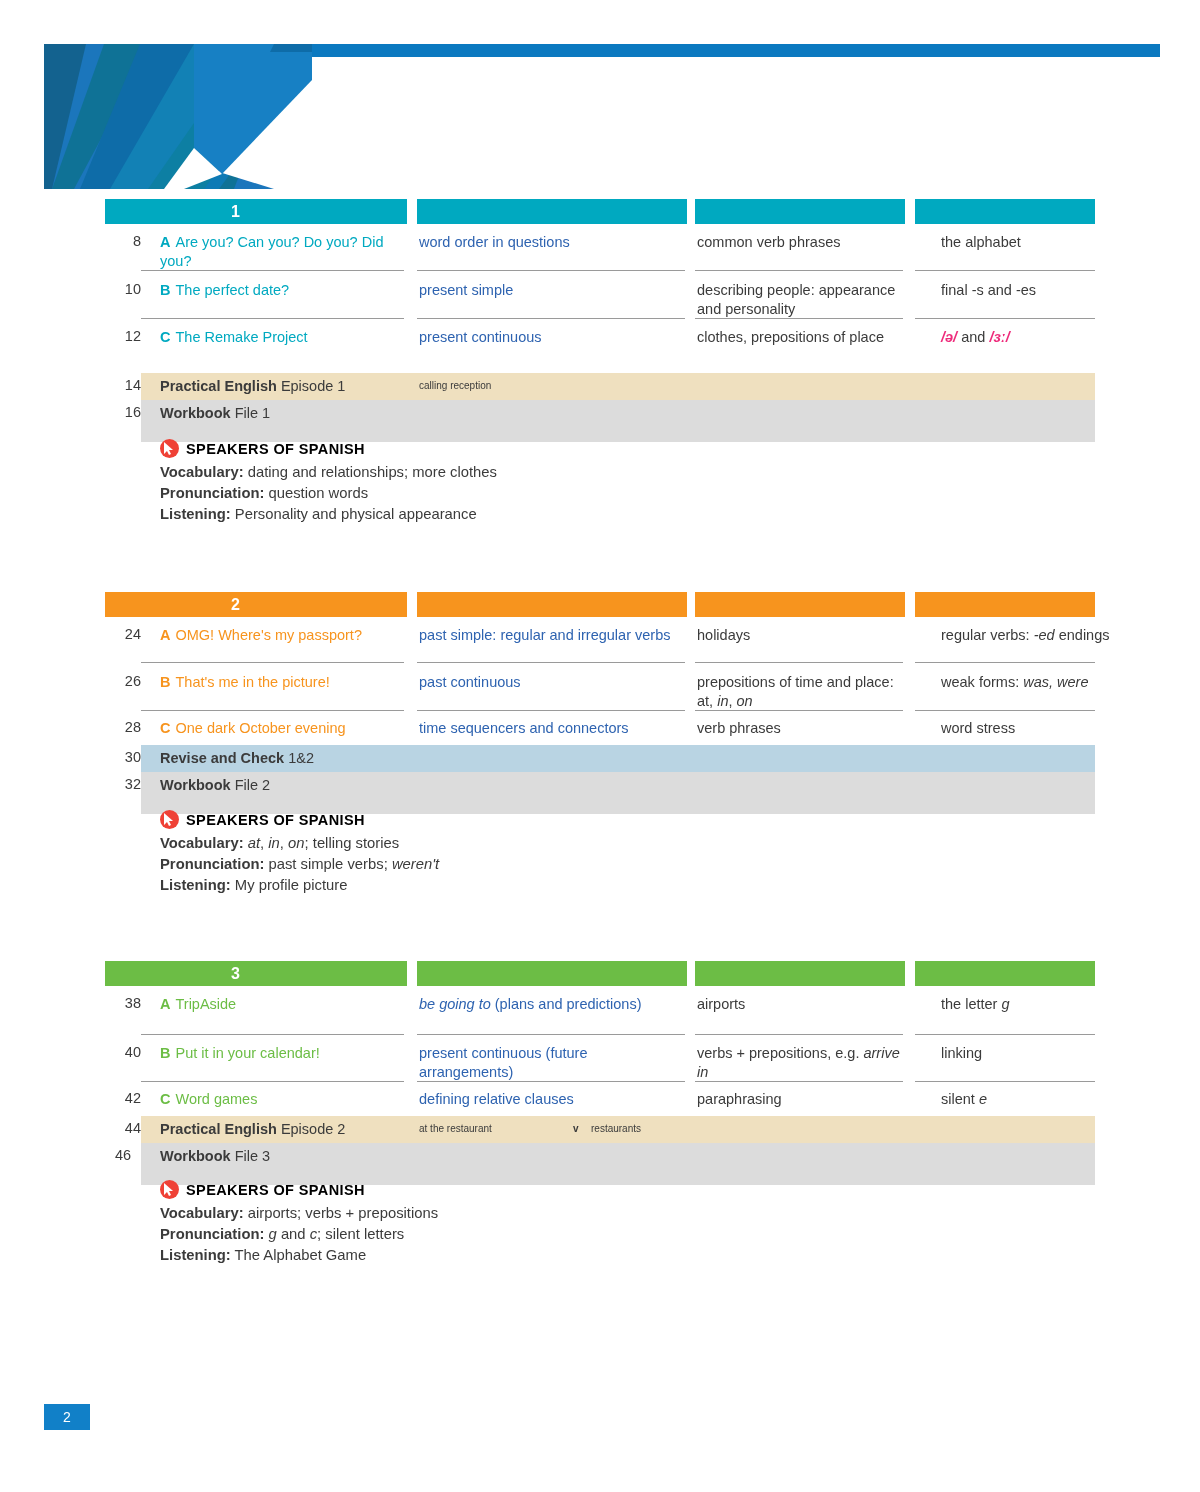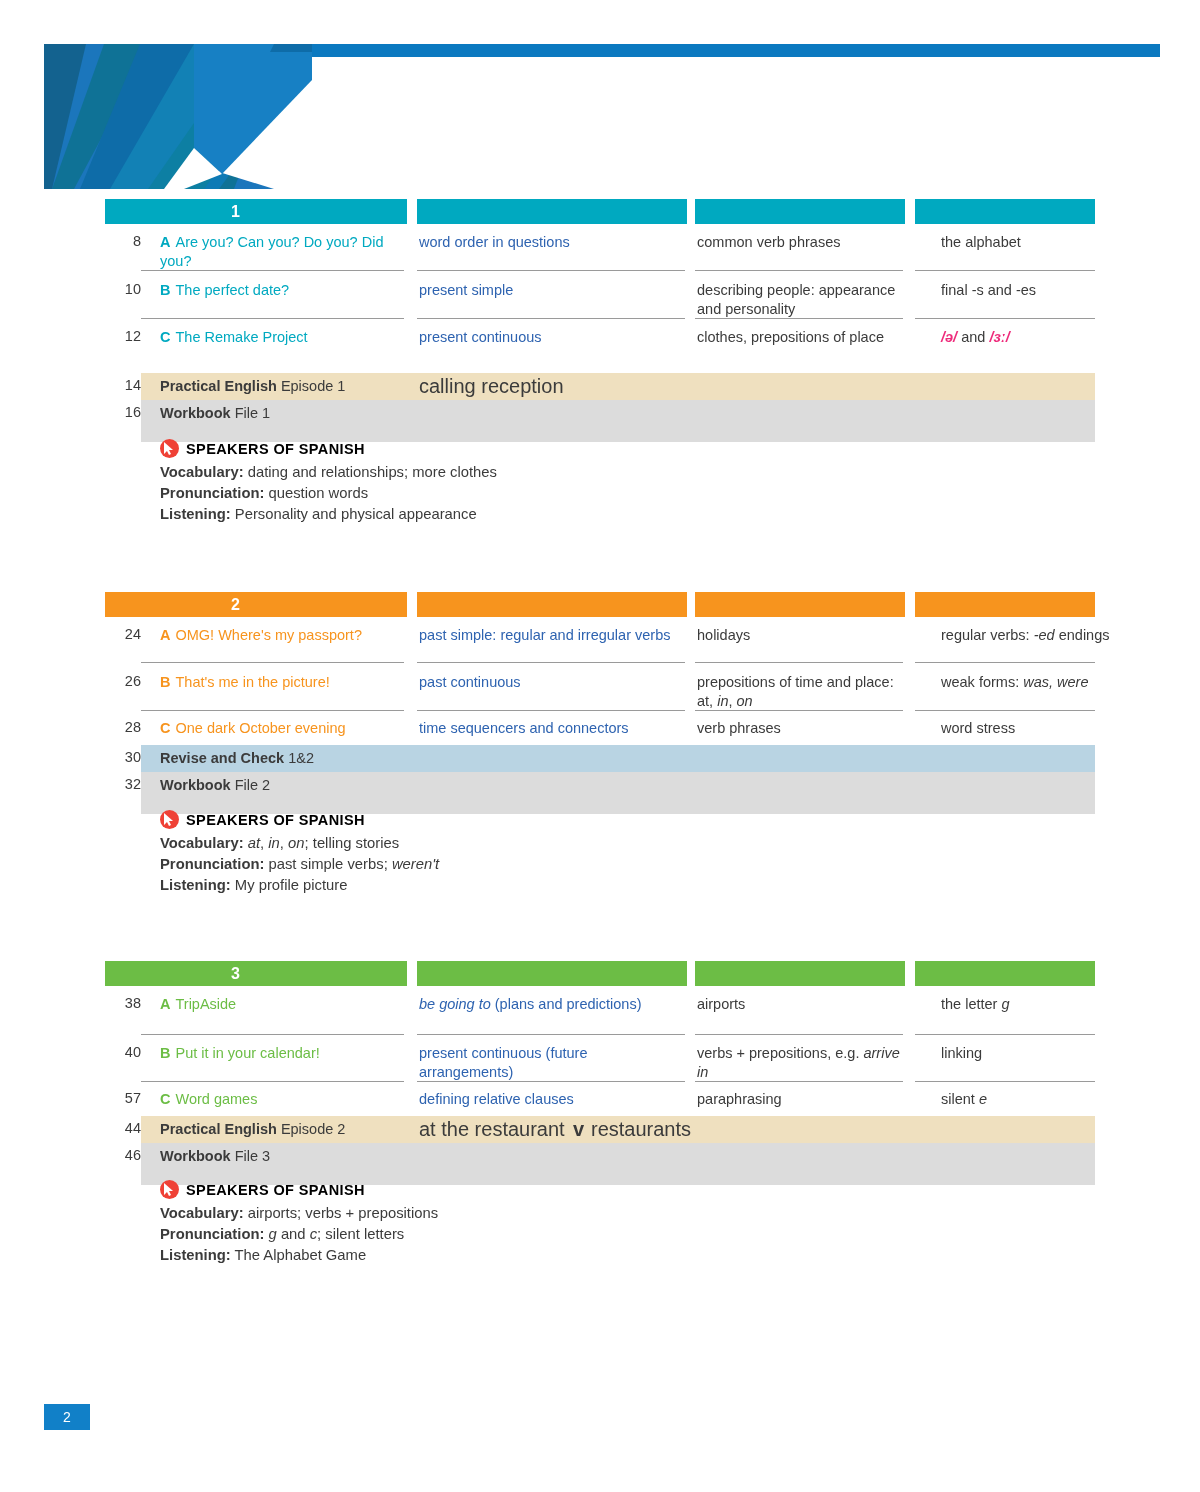--- a/index.html
+++ b/index.html
@@ -50,21 +50,21 @@
   .rule{position:absolute;height:1px;background:#9a9a9a;}
   .rule.c0{left:141px;width:263px;}
   .rule.c1{left:417px;width:268px;}
   .rule.c2{left:695px;width:208px;}
   .rule.c3{left:915px;width:180px;}
 
   
   .shaderow{position:absolute;left:141px;width:954px;height:42px;}
   .shaderow .txt{position:absolute;left:19px;top:0;height:26px;line-height:26px;font-size:14.5px;color:#3b3b3b;white-space:nowrap;}
   .shaderow .txt b{font-weight:700;}
-  .shaderow .extra{position:absolute;top:0;height:26px;line-height:26px;font-size:20px;color:#3b3b3b;white-space:nowrap;}
+  .shaderow .extra{position:absolute;top:0;height:26px;line-height:26px;font-size:10px;color:#3b3b3b;white-space:nowrap;}
 
   
   .sos{position:absolute;left:160px;}
   .sos .hdr{height:22px;position:relative;margin-bottom:1px;}
   .sos .dot{
     position:absolute;left:0;top:0;width:19px;height:19px;border-radius:50%;
     background:#ef4136;
   }
   .sos .dot svg{position:absolute;left:4px;top:3px;}
   .sos .hdrtext{
@@ -264,21 +264,21 @@
       <div class="cell c3">the letter <i>g</i></div>
     </div>
     <div class="row" style="top: 1044px;">
       <div class="pg">40</div>
       <div class="cell c0" style="color: rgb(108, 189, 69);"><span class="letter">B</span>Put it in your calendar!</div>
       <div class="cell c1">present continuous (future arrangements)</div>
       <div class="cell c2">verbs + prepositions, e.g. <i>arrive in</i></div>
       <div class="cell c3">linking</div>
     </div>
     <div class="row" style="top: 1090px;">
-      <div class="pg">57</div>
+      <div class="pg">42</div>
       <div class="cell c0" style="color: rgb(108, 189, 69);"><span class="letter">C</span>Word games</div>
       <div class="cell c1">defining relative clauses</div>
       <div class="cell c2">paraphrasing</div>
       <div class="cell c3">silent <i>e</i></div>
     </div>
     <div class="rule c0" style="top: 1034px;"></div>
     <div class="rule c1" style="top: 1034px;"></div>
     <div class="rule c2" style="top: 1034px;"></div>
     <div class="rule c3" style="top: 1034px;"></div>
     <div class="rule c0" style="top: 1081px;"></div>
@@ -288,21 +288,21 @@
     <div class="row" style="top: 1116px;">
       <div class="pg" style="top: 4px;">44</div>
       <div class="shaderow" style="top: 0px; background: rgb(239, 224, 191);">
         <div class="txt"><b>Practical English</b> Episode 2</div>
         <div class="extra" style="left: 278px;">at the restaurant</div>
         <div class="extra" style="left: 432px; font-weight: 700;">v</div>
         <div class="extra" style="left: 450px;">restaurants</div>
       </div>
     </div>
     <div class="row" style="top: 1143px;">
-      <div class="pg" style="top: 4px;">46</div>
+      <div class="pg" style="top: 4px; text-align: center;">46</div>
       <div class="shaderow" style="top: 0px; background: rgb(220, 220, 220);">
         <div class="txt"><b>Workbook</b> File 3</div>
       </div>
     </div>
     <div class="sos" style="top: 1180px;">
       <div class="hdr">
         <span class="dot">
           <svg width="11" height="13" viewBox="0 0 11 13">
             <polygon points="0,0 0,12 3,9 5,13 7,12 5,8 9,8" fill="#ffffff"></polygon>
           </svg>

